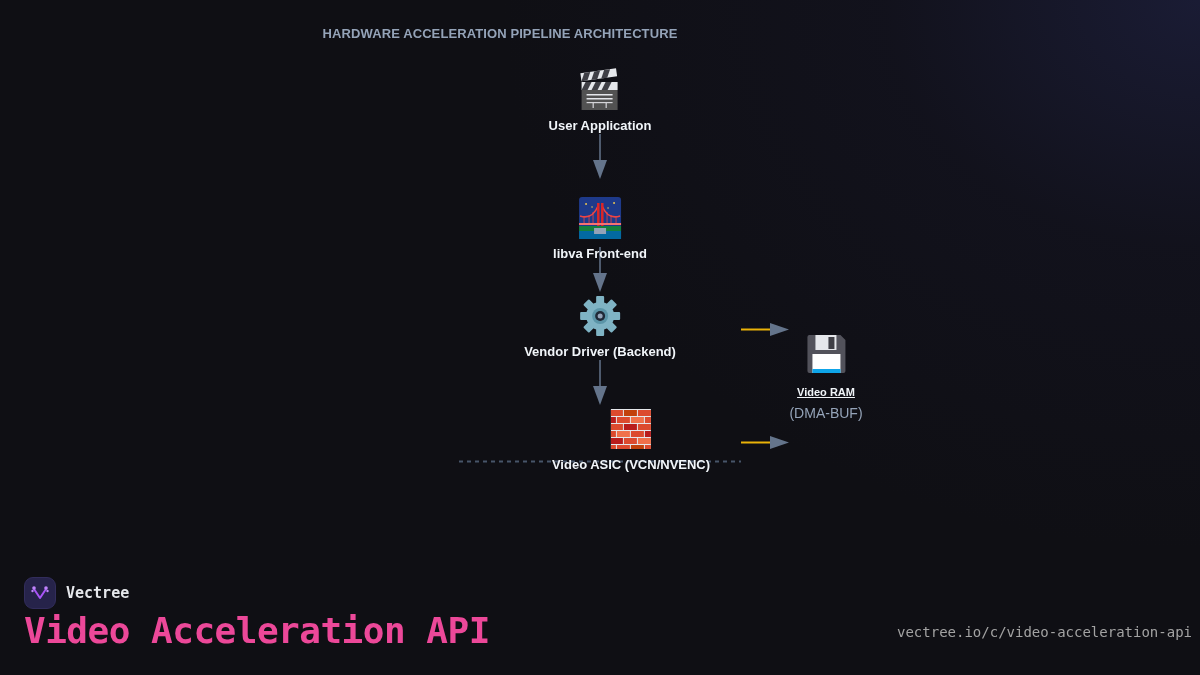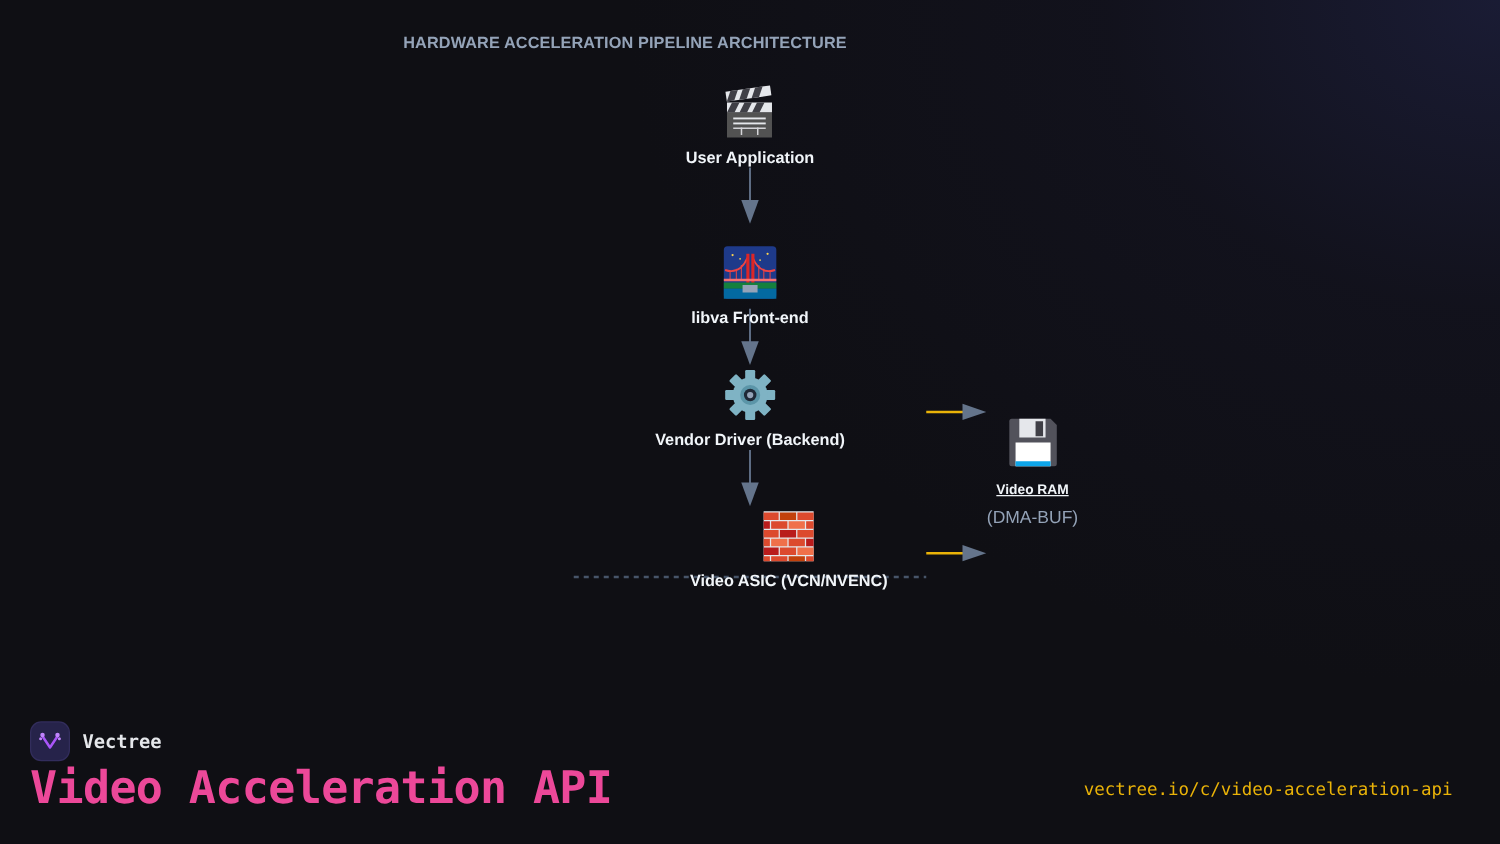--- a/index.html
+++ b/index.html
@@ -103,25 +103,25 @@
       left: 24px;
       top: 610px;
       font-family: "DejaVu Sans Mono", monospace;
       font-weight: bold;
       font-size: 36px;
       color: #ec4899;
       letter-spacing: -0.5px;
     }
     .page-url {
       position: absolute;
-      right: 38px;
+      right: 8px;
       top: 624px;
       font-family: "DejaVu Sans Mono", monospace;
       font-size: 14px;
-      color: #eab308;
+      color: #a3a3a3;
     }
   </style>
 </head>
 <body>
 
 <div class="bg-glow"></div>
 
 <div class="diagram-title">HARDWARE ACCELERATION PIPELINE ARCHITECTURE</div>
 
 <svg class="connectors" viewBox="0 0 1200 675">

